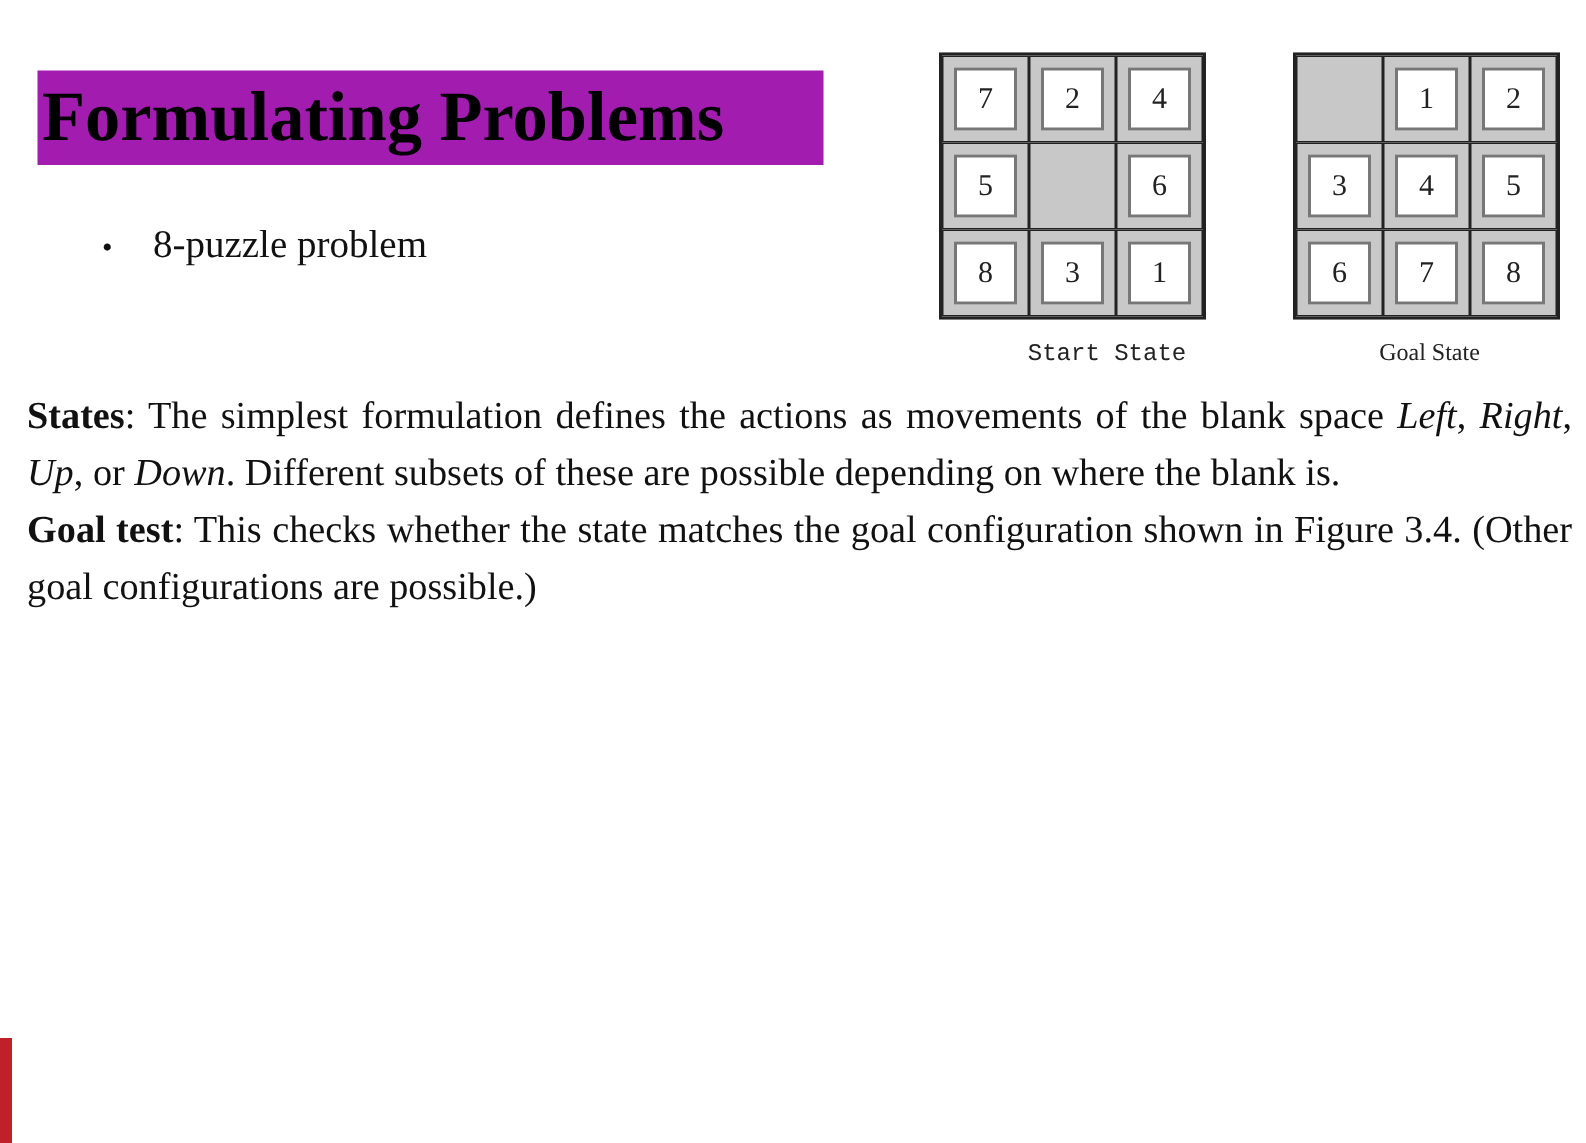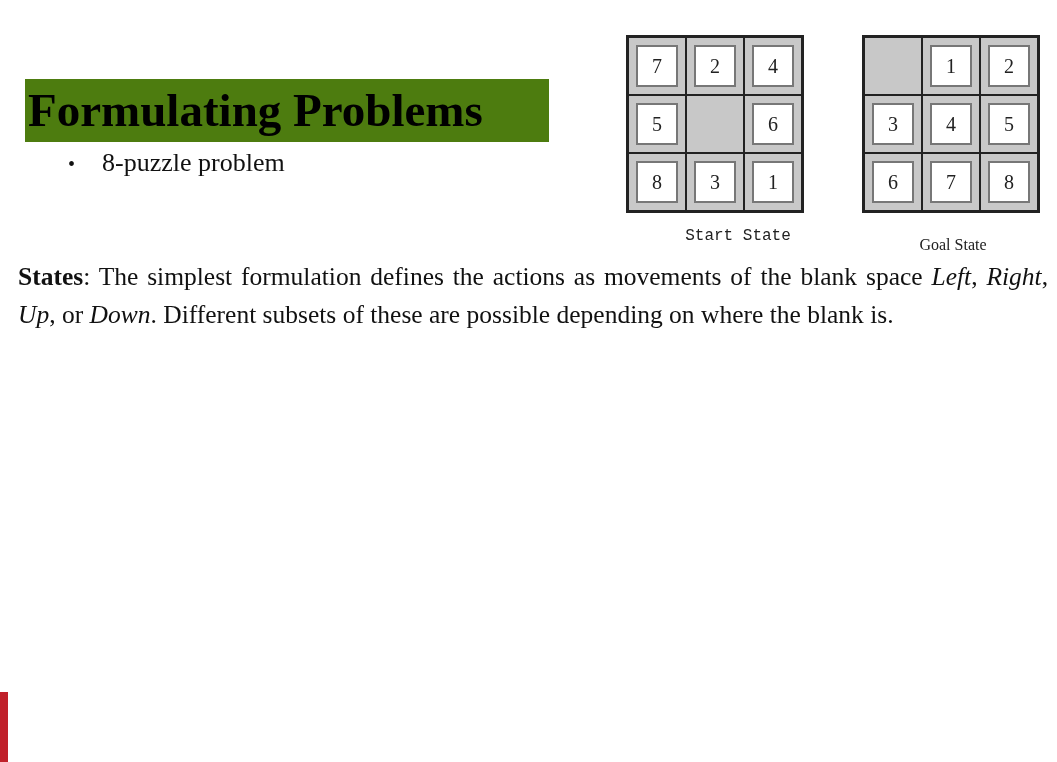--- a/index.html
+++ b/index.html
@@ -2,22 +2,22 @@
 <html><head>
 <meta charset="utf-8">
 <style>
   html, body { margin: 0; padding: 0; }
   body {
     width: 1057px; height: 762px; position: relative; overflow: hidden;
     background: #ffffff; font-family: "Liberation Serif", "DejaVu Serif", serif; color: #111;
   }
   .title {
     position: absolute; left: 25px; top: 47px; height: 63px; width: 524px;
-    background: #4d7c0f; font-weight: bold; font-size: 47px; line-height: 63px;
-    padding-left: 3px; box-sizing: border-box; white-space: nowrap; color: #000; margin-top: 32px;
+    background: #a21caf; font-weight: bold; font-size: 47px; line-height: 63px;
+    padding-left: 3px; box-sizing: border-box; white-space: nowrap; color: #000;
   }
   .bullet {
     position: absolute; left: 52px; top: 146px; font-size: 26px; line-height: 34px; white-space: nowrap; margin-left: 16px;
   }
   .bullet .dot { display: inline-block; width: 34px; font-size: 20px; }
   .puzzle {
     position: absolute; top: 35px; width: 178px; height: 178px;
     border: 2px solid #222; box-sizing: border-box; background: #c8c8c8;
     display: grid; grid-template-columns: repeat(3, 1fr); grid-template-rows: repeat(3, 1fr);
   }
@@ -29,21 +29,21 @@
   .tile {
     position: absolute; left: 7px; top: 7px; right: 7px; bottom: 7px;
     background: #fff; border: 2px solid #777; box-sizing: border-box;
     display: flex; align-items: center; justify-content: center;
     font-size: 20px; color: #222;
   }
   .cap {
     position: absolute; top: 227px; font-size: 16px; color: #222; text-align: center; width: 178px;
   }
   .cap.start { left: 649px; font-family: Liberation Mono, monospace; }
-  .cap.goal { left: 864px; margin-top: 9px; }
+  .cap.goal { left: 864px; }
   .body {
     position: absolute; left: 18px; top: 258px; width: 1030px;
     font-size: 25.5px; line-height: 37.5px; text-align: justify;
   }
   .body p { margin: 0 0 1px 0; }
   .body b { font-weight: bold; }
   .redbar { position: absolute; left: 0; top: 692px; width: 8px; height: 70px; background: #c0202a; }
 </style>
 </head>
 <body>
@@ -107,15 +107,16 @@
       <div class="tile">7</div>
     </div>
   <div class="cell">
       <div class="tile">8</div>
     </div>
 </div>
 <div class="cap goal">Goal State</div>
 
 <div class="body">
   <p><b>States</b><span>: The simplest formulation defines the actions as movements of the blank space </span><i>Left</i><span>, </span><i>Right</i><span>, </span><i>Up</i><span>, or </span><i>Down</i><span>.  Different subsets of these are possible depending on where the blank is.</span></p>
+  <p><b>Goal test</b><span>: This checks whether the state matches the goal configuration shown in Figure 3.4. (Other goal configurations are possible.)</span></p>
 </div>
 
 <div class="redbar"></div>
 
 </body></html>

